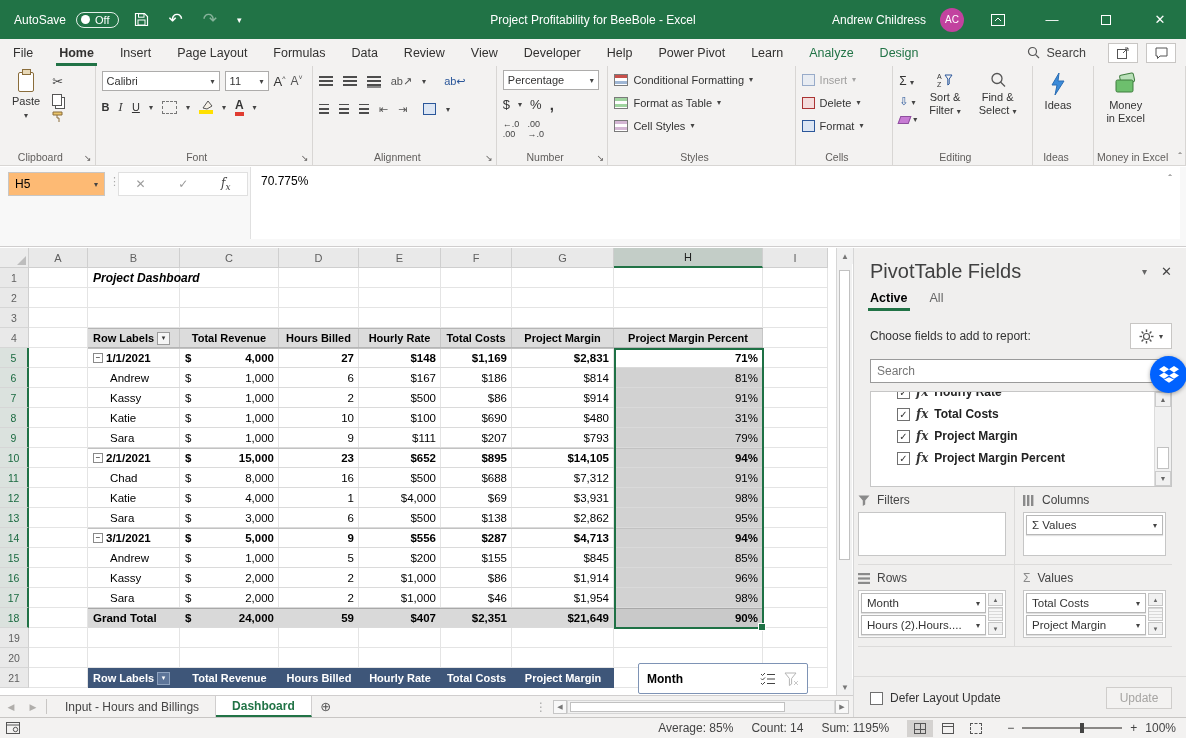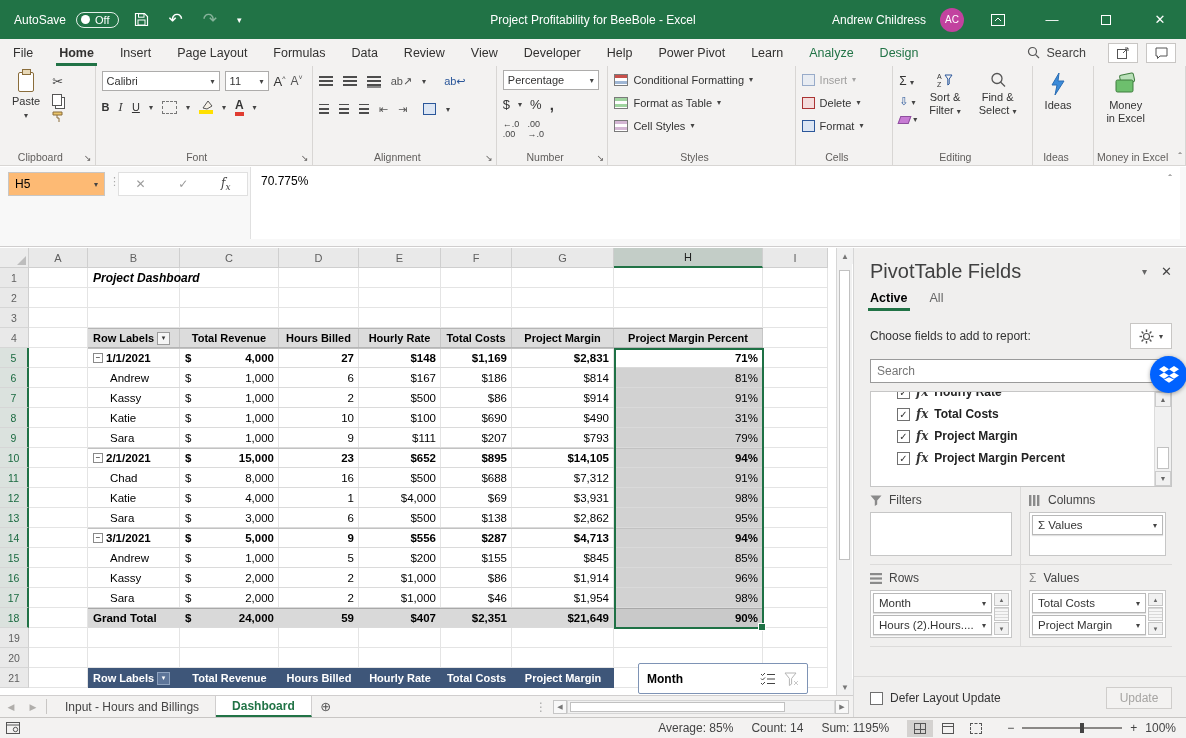--- a/index.html
+++ b/index.html
@@ -111,21 +111,21 @@
   .fieldlist { margin:8px 14px 0 16px; height:96px; background:#fff; border:1px solid #c6c6c6; position:relative; overflow:hidden; }
   .fl-inner { margin-top:-11px; padding:0 2px; }
   .fl-item { display:flex; align-items:center; gap:6px; height:22px; padding-left:24px; font-weight:bold; font-size:12px; color:#222; }
   .cb { width:13px; height:13px; border:1px solid #707070; background:#fff; font-size:10px; line-height:11px; text-align:center; color:#333; flex:0 0 auto; }
   .fxi { font-family:"DejaVu Serif",serif; font-style:italic; font-size:12px; color:#333; flex:0 0 auto; }
   .fl-scroll { position:absolute; right:0; top:0; width:17px; bottom:0; background:#f1f1f1; border-left:1px solid #dcdcdc; }
   .fl-scroll .a { height:15px; display:flex; align-items:center; justify-content:center; font-size:7px; color:#666; background:#f1f1f1; border:1px solid #ccc; }
   .fl-scroll .a.b { position:absolute; bottom:0; left:0; right:0; }
   .fl-scroll .th { position:absolute; left:2px; right:2px; bottom:17px; height:22px; background:#fff; border:1px solid #c1c1c1; }
   .drag-label { padding:14px 16px 6px 16px; border-top:1px dotted #c6c6c6; margin-top:12px; color:#333; }
-  .areas { display:grid; grid-template-columns:1fr 1fr; grid-template-rows:auto auto; gap:0; padding:0 14px 0 16px; }
+  .areas { display:grid; grid-template-columns:1fr 1fr; grid-template-rows:auto auto; gap:0; padding:0 14px 0 4px; }
   .area { padding:6px 6px 8px 0; border-bottom:1px solid #dcdbda; }
   .area:nth-child(odd){ border-right:1px solid #dcdbda; padding-right:8px; }
   .area:nth-child(even){ padding-left:8px; }
   .area-h { display:flex; align-items:center; gap:7px; color:#444; margin-bottom:5px; font-size:12px; }
   .well { background:#fff; border:1px solid #c6c6c6; min-height:44px; padding:2px; display:flex; gap:2px; }
   .pill-col { flex:1; display:flex; flex-direction:column; gap:2px; }
   .pill { height:20px; background:#fff; border:1px solid #b8b8b8; box-shadow:0 1px 1px rgba(0,0,0,.12); display:flex; align-items:center; padding:0 5px; font-size:11.5px; white-space:nowrap; overflow:hidden; }
   .pill .lab { flex:1; overflow:hidden; text-overflow:ellipsis; }
   .mini-scroll { width:15px; display:flex; flex-direction:column; justify-content:space-between; }
   .mini-scroll .a { height:13px; border:1px solid #c6c6c6; background:#f1f1f1; font-size:6px; color:#666; display:flex; align-items:center; justify-content:center; }
@@ -567,21 +567,21 @@
         <div class="c " style="width: 92px; padding-left: 22px;">
           <span>Katie</span>
         </div>
         <div class="c acct" style="width: 99px;">
           <span>$</span>
           <span>1,000</span>
         </div>
         <div class="c num" style="width: 80px;">10</div>
         <div class="c num" style="width: 82px;">$100</div>
         <div class="c num" style="width: 71px;">$690</div>
-        <div class="c num" style="width: 102px;">$490</div>
+        <div class="c num" style="width: 102px;">$480</div>
         <div class="c num" style="width: 149px; background: rgb(210, 210, 210);">31%</div>
       </div>
       <div class="prow member" style="top: 180px;">
         <div class="c " style="width: 92px; padding-left: 22px;">
           <span>Sara</span>
         </div>
         <div class="c acct" style="width: 99px;">
           <span>$</span>
           <span>1,000</span>
         </div>

